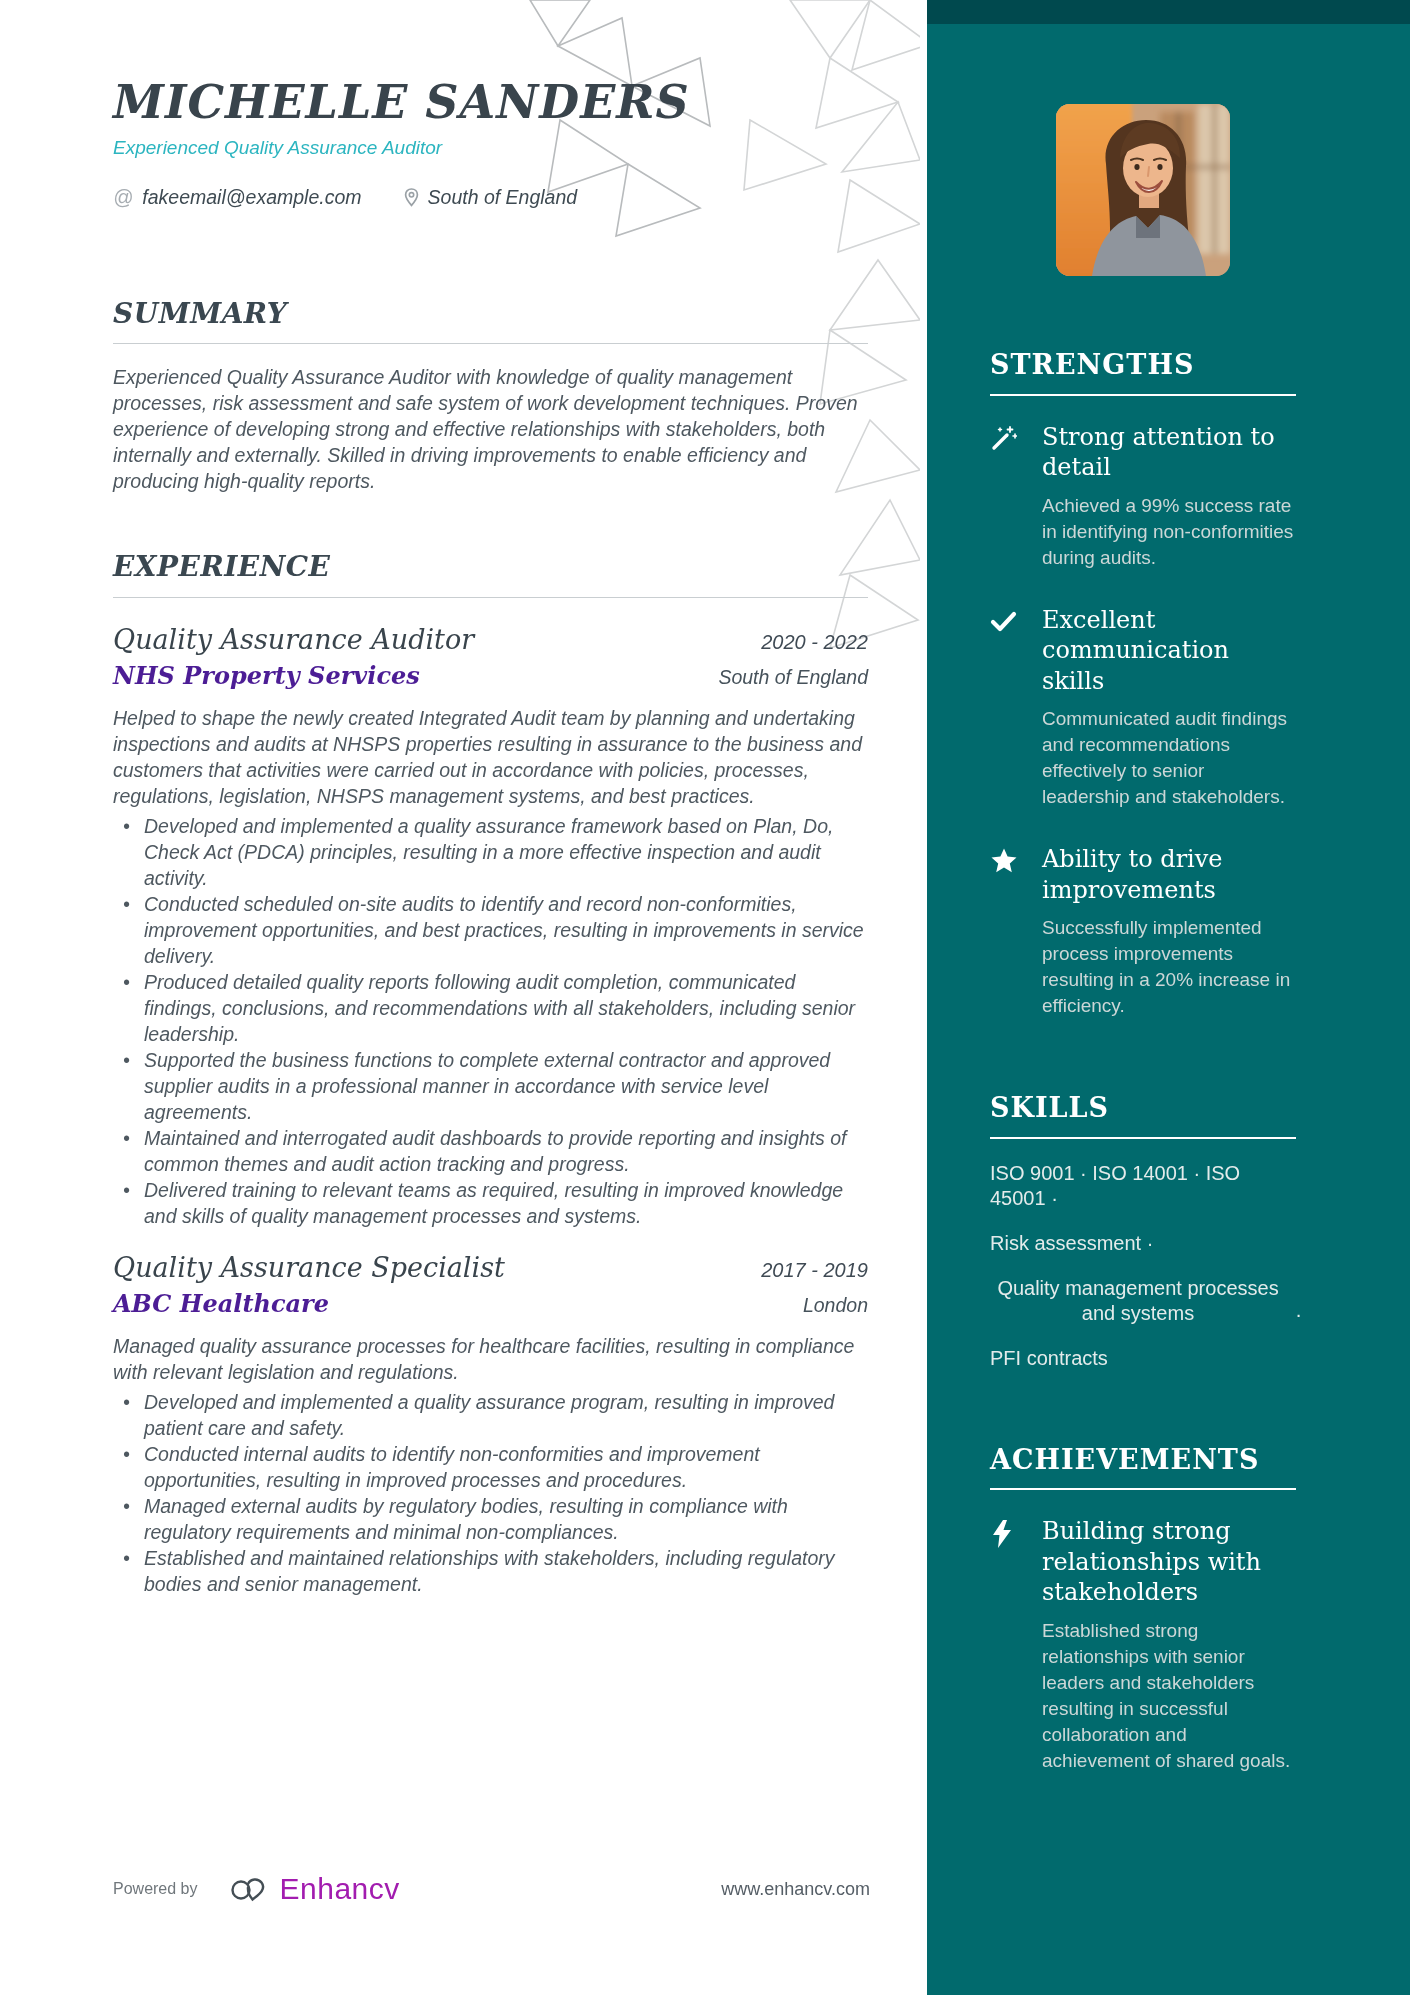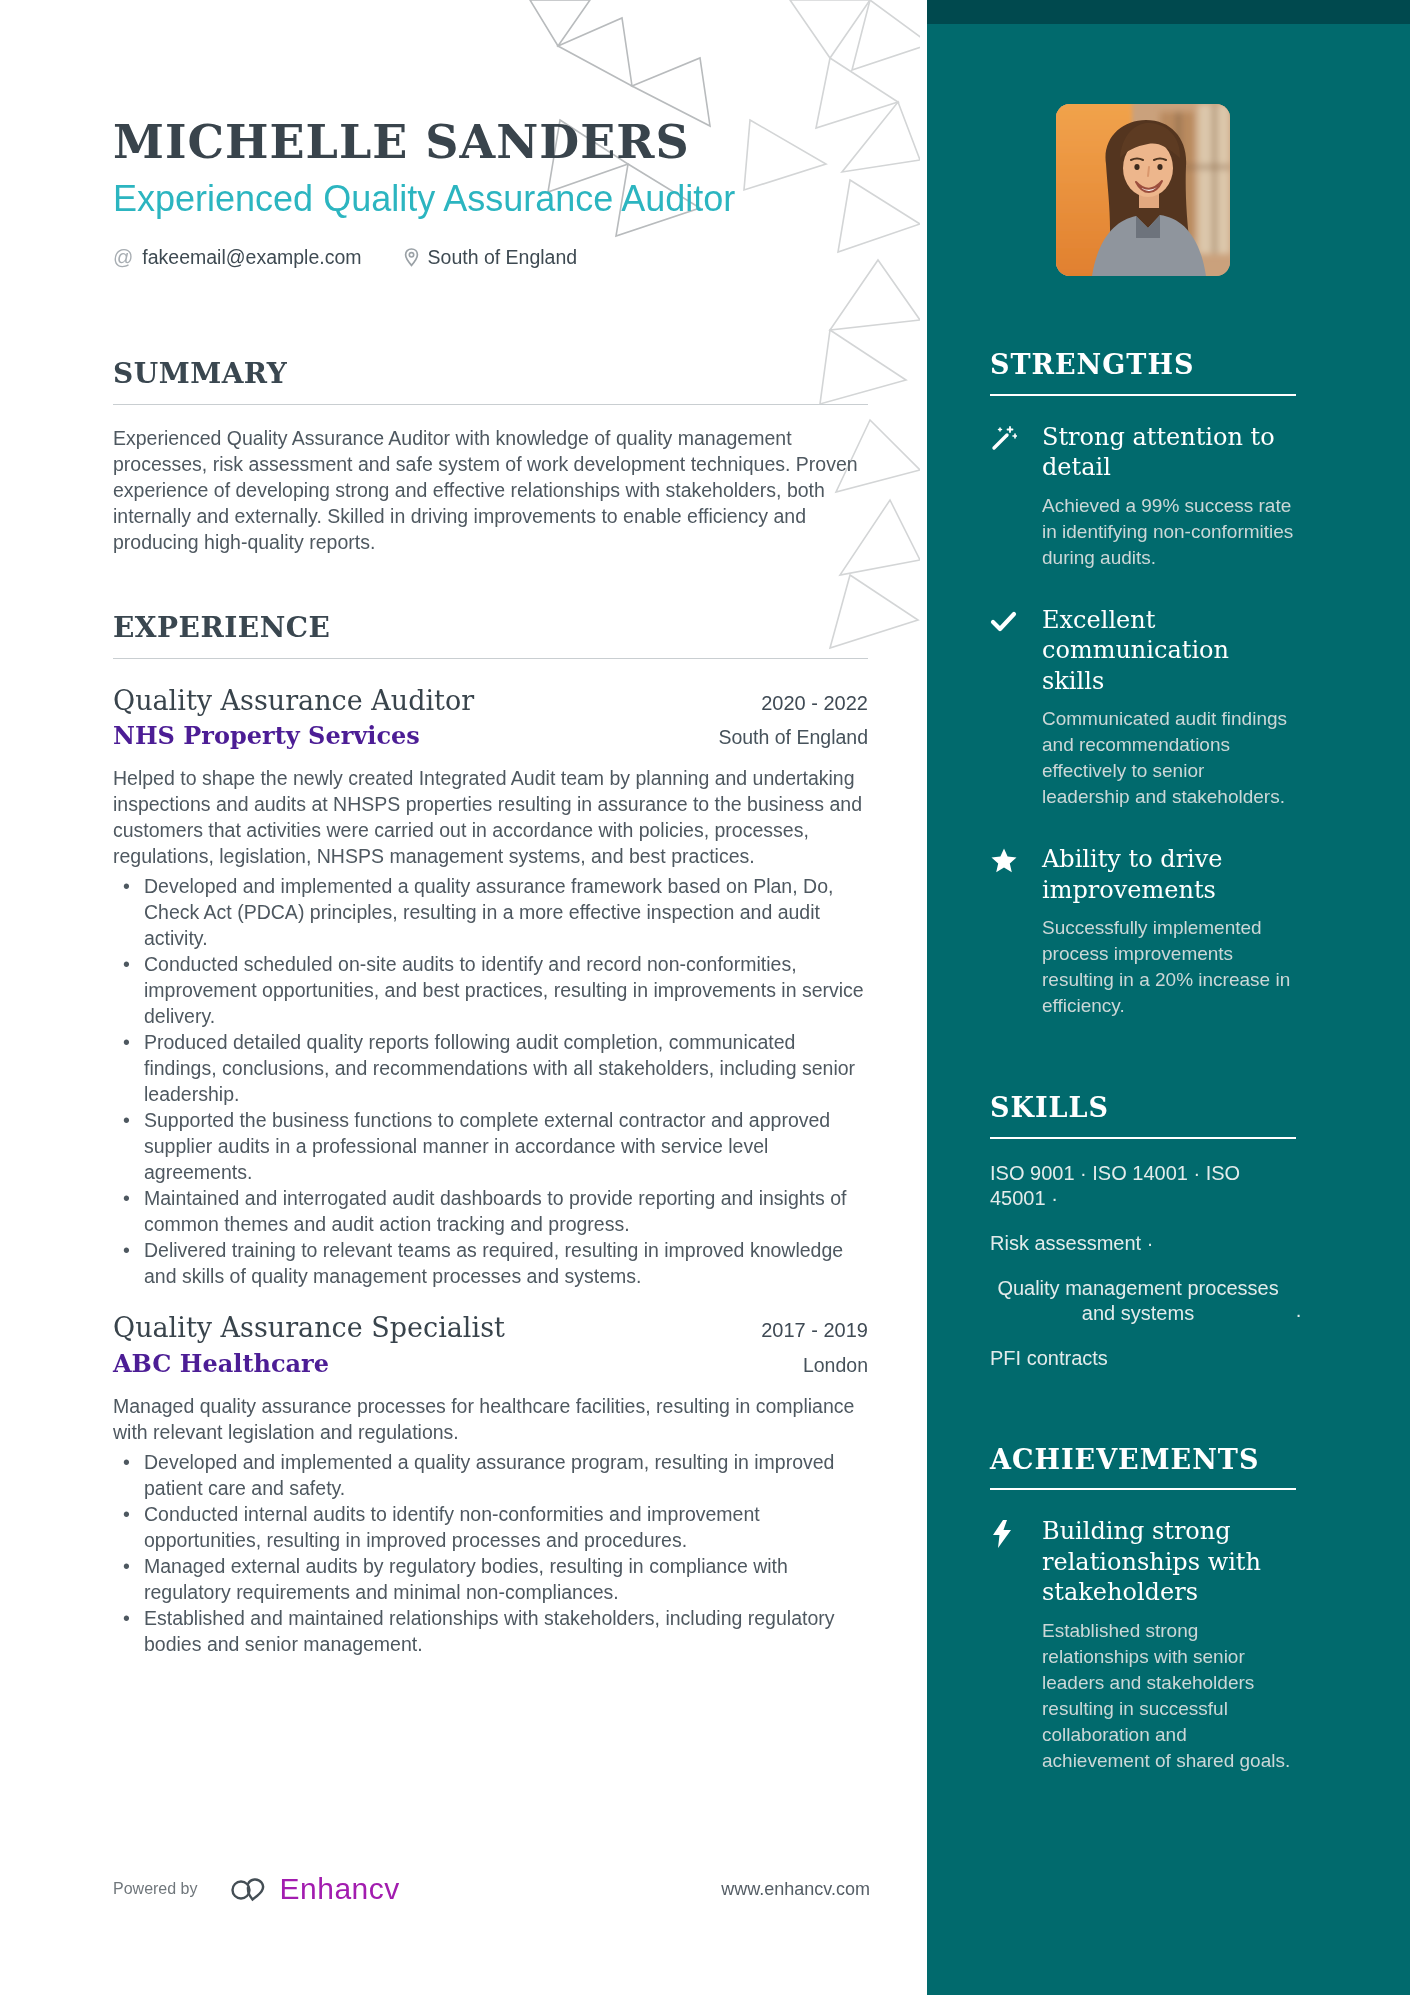--- a/index.html
+++ b/index.html
@@ -8,27 +8,27 @@
     font-family:"Liberation Sans", sans-serif;color:#4e5860;overflow:hidden;
   }
   .serif{font-family:"DejaVu Serif", serif;}
 
   
   .pattern{position:absolute;left:230px;top:0;width:690px;height:660px;pointer-events:none;}
 
   
   .main{
     position:absolute;left:0;top:0;width:919px;height:100%;
-    box-sizing:border-box;padding:116px 51px 0 113px;
+    box-sizing:border-box;padding:76px 51px 0 113px;font-style:italic;
   }
   .name{
     font-family:"DejaVu Serif", serif;font-size:46px;font-weight:700;
     color:#39444c;letter-spacing:1px;line-height:1.15;margin:0;position:relative;z-index:2;
   }
-  .job-headline{font-size:36px;color:#2cb5c0;margin-top:8px;line-height:1.2;position:relative;z-index:2;}
+  .job-headline{font-size:19px;color:#2cb5c0;margin-top:8px;line-height:1.2;position:relative;z-index:2;}
   .contact-row{display:flex;align-items:center;gap:14px;margin-top:26px;font-size:19.5px;color:#3e4a52;position:relative;z-index:2;}
   .contact-item{display:flex;align-items:center;gap:9px;}
   .contact-item + .contact-item{margin-left:28px;}
   .at-glyph{color:#a7adb2;font-size:20px;}
 
   .section{margin-top:0;}
   .section-heading{
     font-family:"DejaVu Serif", serif;font-size:28px;font-weight:700;color:#3a4750;
     letter-spacing:.5px;line-height:1.1;margin:0;
   }

